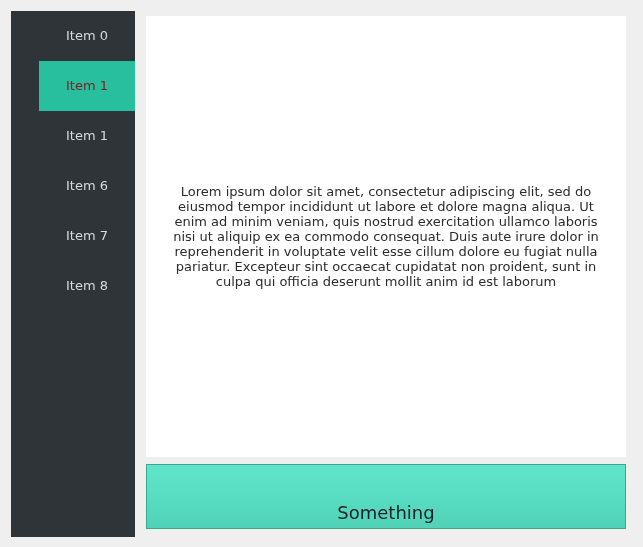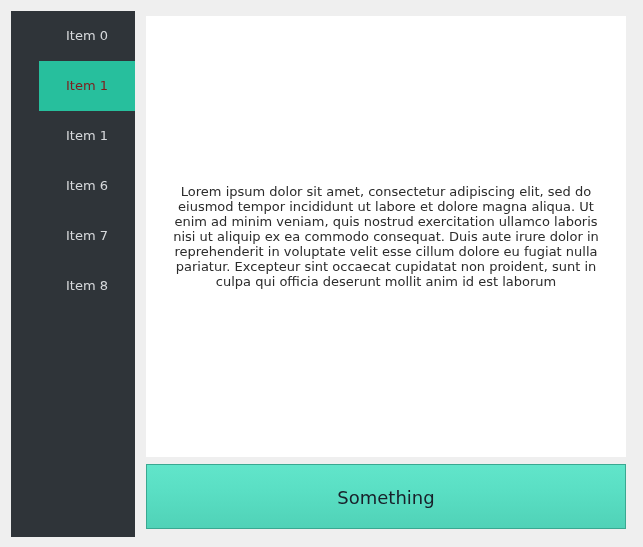--- a/index.html
+++ b/index.html
@@ -72,21 +72,21 @@
     width: 480px;
     height: 65px;
     box-sizing: border-box;
     border: 1px solid #3aa891;
     background: linear-gradient(to bottom, #61e5ca 0%, #5adfc4 40%, #50d2b7 100%);
     color: #18202a;
     font-family: "DejaVu Sans", "Liberation Sans", sans-serif;
     font-size: 18px;
     text-align: center;
     line-height: 63px;
-    padding: 1px;
+    padding: 16px;
     cursor: pointer;
     white-space: nowrap;
     overflow: hidden;
   }
 </style>
 </head>
 <body>
 
 <div id="sidebar">
   <div class="sidebar-item">

